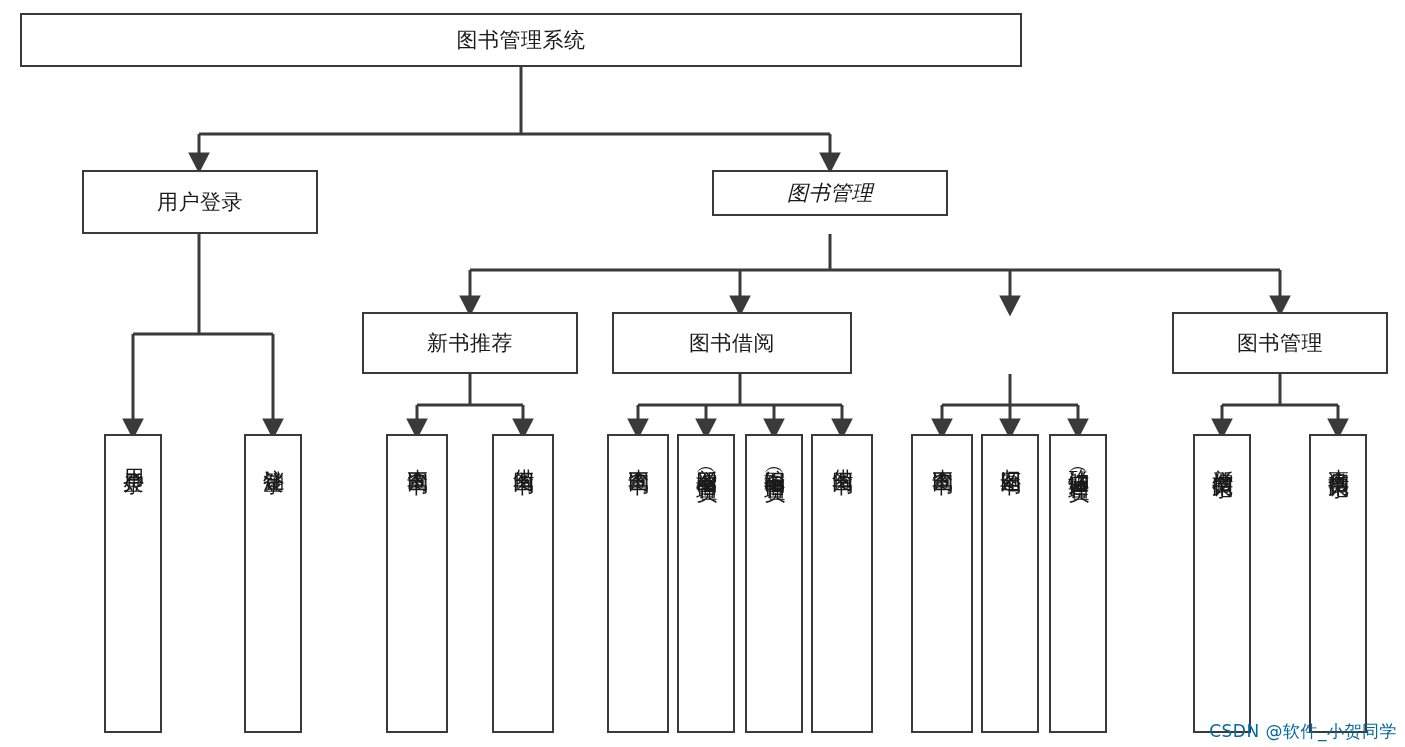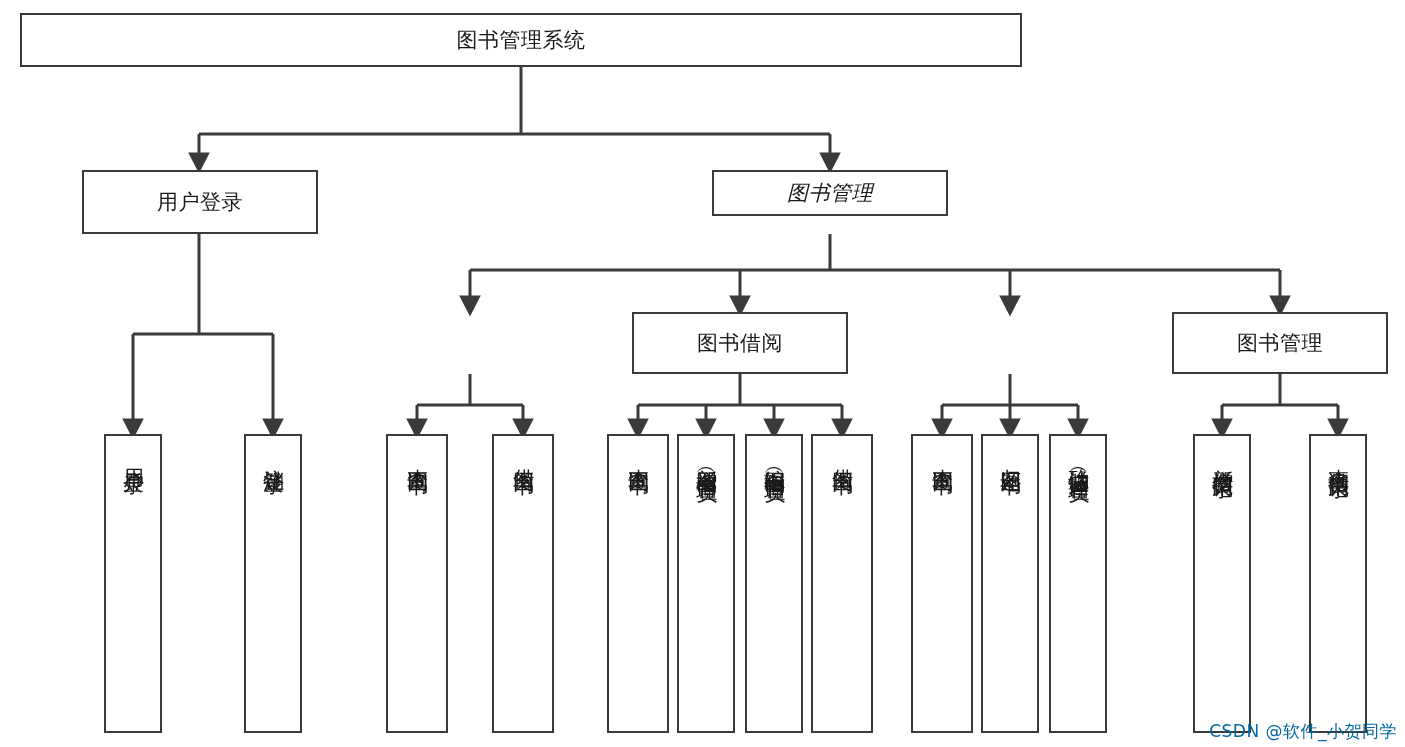--- a/index.html
+++ b/index.html
@@ -128,21 +128,24 @@
     <span class="node-label">图书管理系统</span>
   </div>
 
   <div class="node horizontal" style="left:82px; top:170px; width:236px; height:64px;">
     <span class="node-label">用户登录</span>
   </div>
   <div class="node horizontal" style="left:712px; top:170px; width:236px; height:46px;font-style:italic;">
     <span class="node-label">图书管理</span>
   </div>
 
-  <div class="node horizontal" style="left:632px; top:312px; width:216px; height:62px;">
+  <div class="node horizontal" style="left:362px; top:312px; width:216px; height:62px;">
+    <span class="node-label">新书推荐</span>
+  </div>
+  <div class="node horizontal" style="left:612px; top:312px; width:240px; height:62px;">
     <span class="node-label">图书借阅</span>
   </div>
   <div class="node horizontal" style="left:1172px; top:312px; width:216px; height:62px;">
     <span class="node-label">图书管理</span>
   </div>
 
   <div class="node vertical" style="left:104px; top:434px; width:58px; height:299px;">
     <span class="node-label">用户登录</span>
   </div>
   <div class="node vertical" style="left:244px; top:434px; width:58px; height:299px;">

